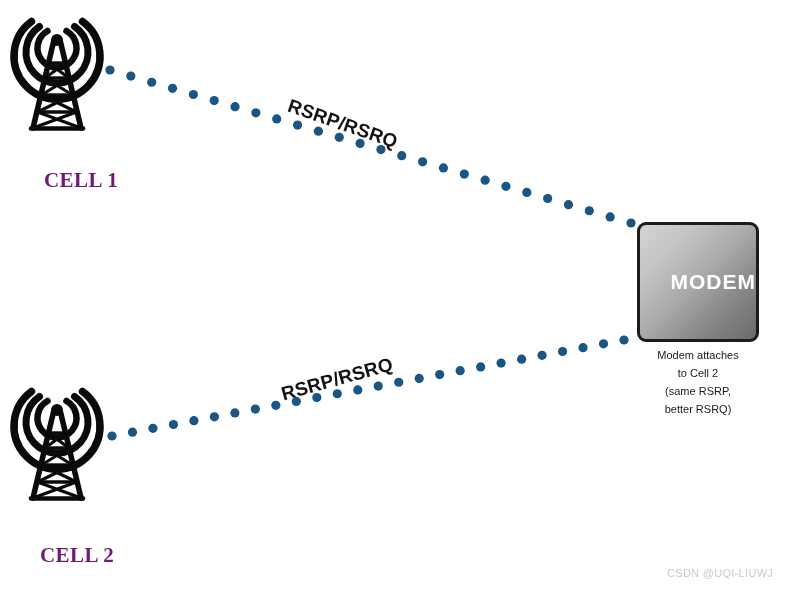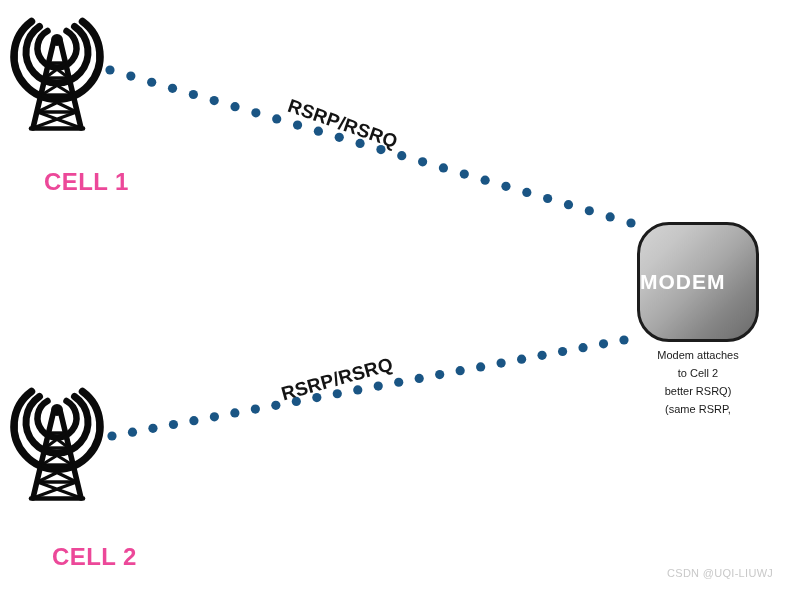--- a/index.html
+++ b/index.html
@@ -18,28 +18,29 @@
     overflow: hidden;
   }
   #scene {
     position: absolute;
     left: 0; top: 0;
     width: 804px;
     height: 596px;
   }
   .cell-label {
     position: absolute;
-    font-size: 24px;
+    font-size: 21px;
     font-weight: bold;
-    color: #ec4899;
+    color: #701a75;
     letter-spacing: 0.4px;
     white-space: nowrap;
+    font-family: Liberation Serif, serif;
   }
   #cell1-label { left: 44px; top: 168px; }
-  #cell2-label { left: 52px; top: 543px; }
+  #cell2-label { left: 40px; top: 543px; }
 
   .link-label {
     position: absolute;
     font-size: 19px;
     font-weight: bold;
     color: #141414;
     white-space: nowrap;
     letter-spacing: 0.2px;
   }
   #link-label-top {
@@ -54,27 +55,27 @@
     transform: rotate(-15.5deg);
     transform-origin: left top;
   }
 
   #modem-box {
     position: absolute;
     left: 637px;
     top: 222px;
     width: 122px;
     height: 120px;
-    border-radius: 32px;
+    border-radius: 9px;
     border: 3px solid #1c1c1c;
     box-sizing: border-box;
     background: linear-gradient(135deg, #d4d4d4 0%, #c6c6c6 22%, #a8a8a8 50%, #868686 74%, #6a6a6a 100%);
     display: flex;
     align-items: center;
-    justify-content: flex-start;
+    justify-content: flex-end;
   }
   #modem-label {
     color: #ffffff;
     font-size: 21px;
     font-weight: bold;
     letter-spacing: 1px;
   }
 
   #modem-caption {
     position: absolute;
@@ -201,19 +202,19 @@
   <div class="link-label" id="link-label-top">RSRP/RSRQ</div>
   <div class="link-label" id="link-label-bottom">RSRP/RSRQ</div>
 
   <div id="modem-box">
     <span id="modem-label">MODEM</span>
   </div>
 
   <div id="modem-caption">
     <div>Modem attaches</div>
     <div>to Cell 2</div>
+    <div>(same RSRP,</div>
     <div>better RSRQ)</div>
-    <div>(same RSRP,</div>
   </div>
 
   <div id="watermark">CSDN @UQI-LIUWJ</div>
 
 </div>
 
 </body></html>

